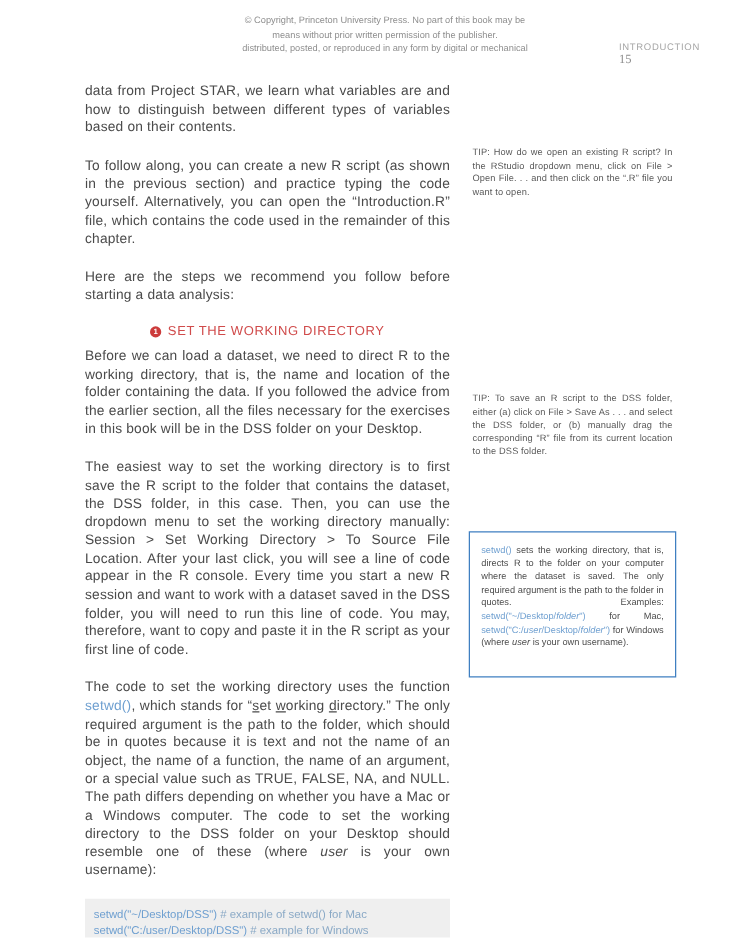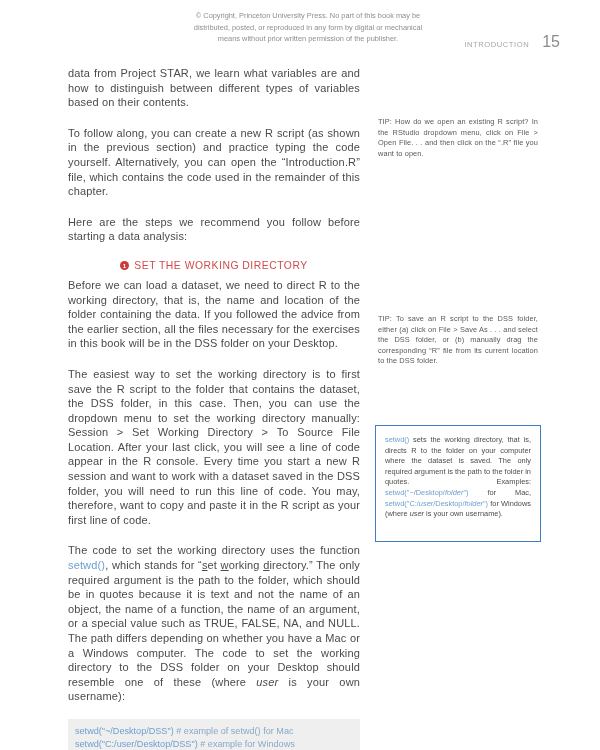--- a/index.html
+++ b/index.html
@@ -38,26 +38,27 @@
 
   .running-head {
     position: absolute;
     right: 40px;
     top: 33px;
     font-size: 7.6px;
     letter-spacing: 0.55px;
     color: #a6a6a6;
     display: flex;
     align-items: baseline;
-    gap: 13px;
+    flex-direction: column;
   }
   .running-head .folio {
-    font-size: 16px;
+    font-size: 10px;
     letter-spacing: 0;
     color: #8d8d8d;
+    font-family: Liberation Serif, serif;
   }
 
   
   .main-col {
     position: absolute;
     left: 68px;
     top: 66px;
     width: 292px;
   }
   p.body {
@@ -151,22 +152,22 @@
     color: #8e8e8e;
   }
 </style>
 </head>
 <body>
 
 <div class="page">
 
   <div class="copyright">
     <div>© Copyright, Princeton University Press. No part of this book may be</div>
+    <div>means without prior written permission of the publisher.</div>
     <div>distributed, posted, or reproduced in any form by digital or mechanical</div>
-    <div>means without prior written permission of the publisher.</div>
   </div>
 
   <div class="running-head">
     <span>INTRODUCTION</span>
     <span class="folio">15</span>
   </div>
 
   <div class="main-col">
 
     <p class="body">data from Project STAR, we learn what variables are and how to distinguish between different types of variables based on their contents.</p>

